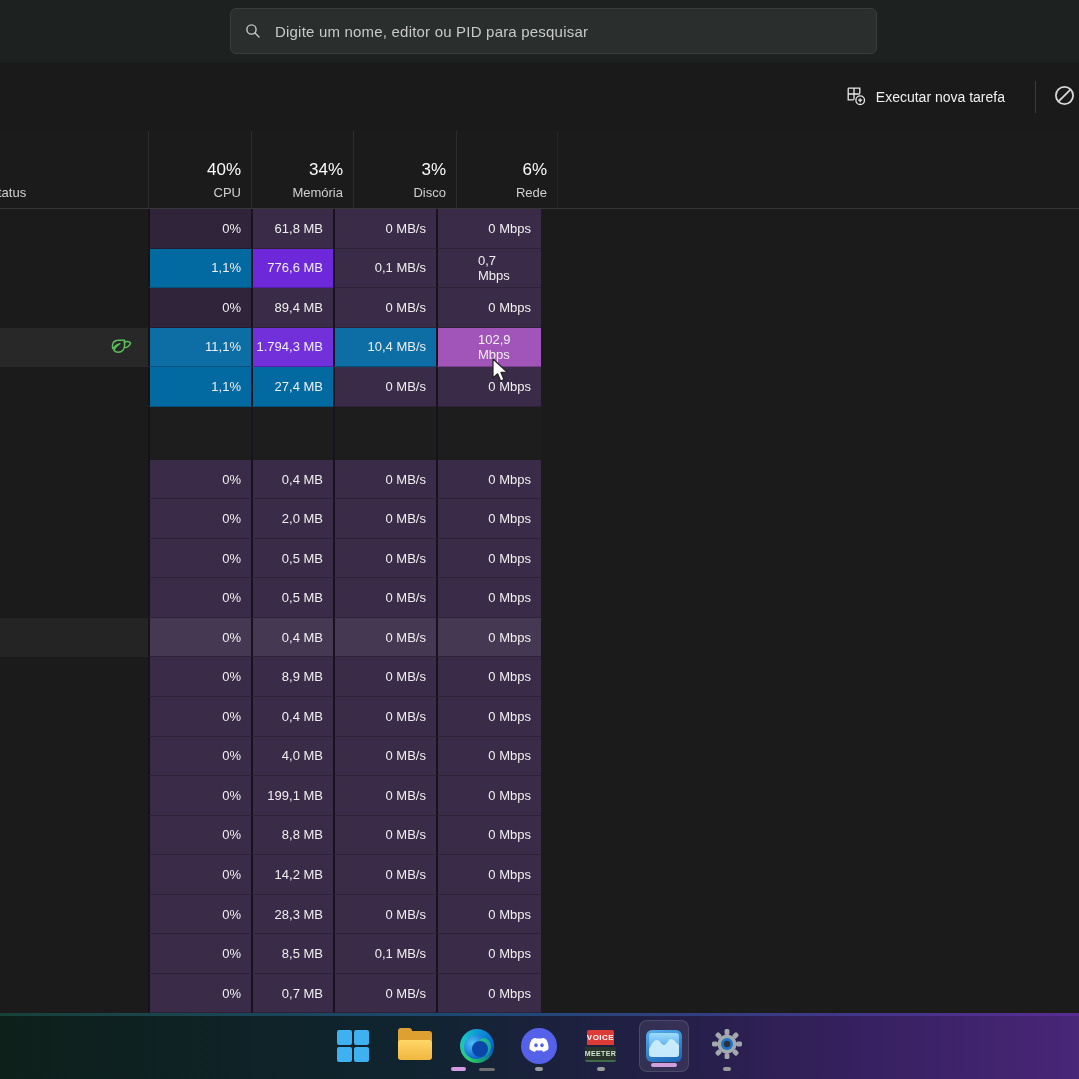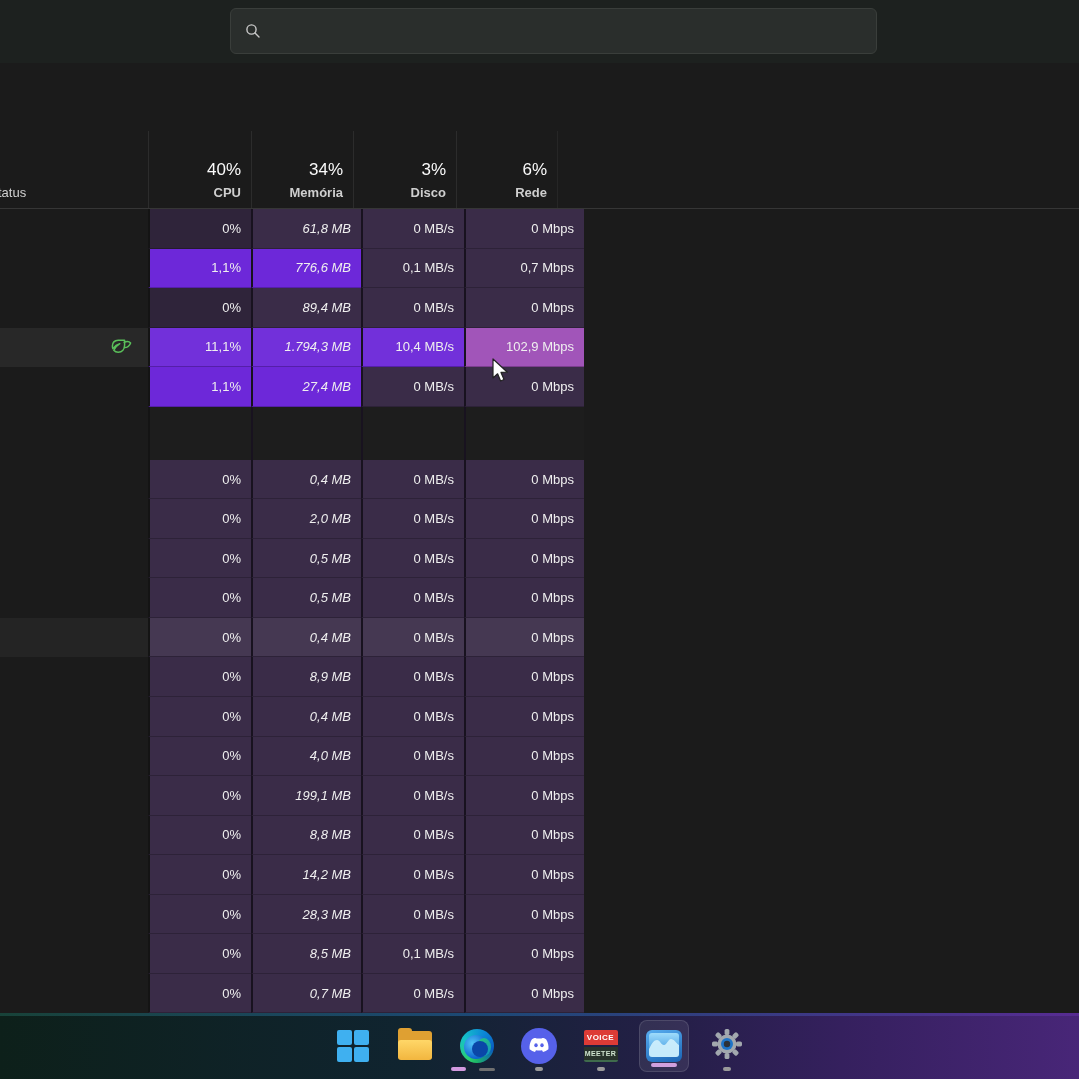--- a/index.html
+++ b/index.html
@@ -22,39 +22,39 @@
   .end-task{position:absolute;right:2px;top:20px;width:30px;height:28px;background:transparent;border:none;cursor:pointer;display:flex;align-items:center;}
 
   
   .thead{position:absolute;left:0;top:131px;width:1079px;height:78px;background:#1b1b1b;
     border-bottom:1px solid rgba(255,255,255,0.12);box-sizing:border-box;display:flex;}
   .th-status{width:148px;position:relative;}
   .th-status .stxt{position:absolute;left:-2px;bottom:8px;font-size:13px;color:#d2d2d2;}
   .hcell{box-sizing:border-box;border-left:1px solid rgba(255,255,255,0.08);display:flex;flex-direction:column;
     justify-content:flex-end;align-items:flex-end;padding:0 10px 8px 0;cursor:pointer;}
   .hcell .usage{color:#fafafa;font-size:17px;margin-bottom:5px;}
-  .hcell .hlabel{color:#cfcfcf;font-size:13px;font-weight:bold;}
+  .hcell .hlabel{color:#cfcfcf;font-size:13px;}
   .w-cpu{width:103px}.w-mem{width:102px}.w-disk{width:103px}.w-net{width:101px}
   .thead:after{content:"";position:absolute;right:0;left:557px;top:0;bottom:0;border-left:1px solid rgba(255,255,255,0.05);}
 
   
   .tbody{position:absolute;left:0;top:209px;width:1079px;height:804px;overflow:hidden;background:#1b1b1b;}
   .prow{display:flex;height:39.55px;}
   .prow.sep{height:53px;}
   .prow .st{width:148px;display:flex;align-items:center;justify-content:flex-end;padding-right:15px;box-sizing:border-box;}
   .prow.selected .st{background:#282828;}
   .prow.hovered .st{background:#242424;}
   .cell{box-sizing:border-box;display:flex;align-items:center;justify-content:flex-end;
     padding-right:10px;color:#efefef;font-size:13px;border-left:2px solid #18121f;
     border-bottom:1px solid rgba(0,0,0,0.22);}
   .cell:nth-child(2){border-left:2px solid #141414;width:103px;}
-  .cell:nth-child(3){width:110px;font-style:italic;}
+  .cell:nth-child(3){width:82px;}
   .cell:nth-child(4){width:103px;}
-  .cell:nth-child(5){width:120px;padding-left:40px;}
-  .l0{background:#2f243a}.l1{background:#3a2c48}.l2{background:#6d28d9}.l3{background:#6d28d9}.l4{background:#9e4fb7}
+  .cell:nth-child(5){width:105px;padding-left:40px;}
+  .l0{background:#2f243a}.l1{background:#3a2c48}.l2{background:#0369a1}.l3{background:#6d28d9}.l4{background:#9e4fb7}
   .prow.selected .cell{box-shadow:inset 0 0 0 200px rgba(255,255,255,0.04);}
   .prow.hovered .cell{box-shadow:inset 0 0 0 200px rgba(255,255,255,0.06);}
   .prow.sep .st{background:#1b1b1b;}
   .prow.sep .cell{background:#1d1d1d;border-bottom:none;}
   .eco{display:flex;align-items:center;}
 
   
   .taskbar{position:absolute;left:0;bottom:0;width:1079px;height:66px;
     background:linear-gradient(90deg,#0d201a 0%,#102430 38%,#241f47 62%,#35205e 78%,#482678 100%);
     display:flex;align-items:center;justify-content:center;gap:14px;}
@@ -77,21 +77,21 @@
   
   .edge-ic{position:relative;width:34px;height:34px;border-radius:50%;overflow:hidden;
     background:conic-gradient(from 210deg,#2bd06f,#16c2c8 25%,#0b86d8 50%,#0a5bbf 70%,#1db567 92%,#2bd06f);}
   .edge-ic .inner{position:absolute;left:4px;top:6px;width:24px;height:24px;border-radius:50%;
     background:radial-gradient(circle at 35% 35%,#4fc3f7,#0b62cf 70%);}
   .edge-ic .notch{position:absolute;left:12px;top:12px;width:16px;height:16px;border-radius:50%;background:#0a47a8;}
   .edge-ic .notch2{position:absolute;left:17px;top:9px;width:14px;height:18px;border-radius:50%;background:conic-gradient(from 250deg,#2bd06f,#0b86d8);}
   
   .disc-ic{width:36px;height:36px;border-radius:50%;background:#5661ea;display:flex;align-items:center;justify-content:center;}
   
-  .vm-ic{width:34px;height:32px;display:flex;flex-direction:column;gap:2px;}
+  .vm-ic{width:34px;height:32px;display:flex;flex-direction:column;gap:2px;align-items:center;}
   .vm-ic .top{height:15px;background:#dd3b36;color:#fff;font-weight:bold;font-size:8px;display:flex;align-items:center;justify-content:center;letter-spacing:.5px;border-radius:2px 2px 0 0;}
   .vm-ic .bot{height:13px;background:#28332b;color:#cfe3cf;font-weight:bold;font-size:7px;display:flex;align-items:center;justify-content:center;letter-spacing:.4px;border-radius:0 0 2px 2px;border-bottom:2px solid #3f6b4c;}
   
   .tm-ic{position:relative;width:36px;height:32px;border-radius:6px;background:linear-gradient(160deg,#58aef0,#1a63b4);padding:0;}
   .tm-ic .scr{position:absolute;left:3px;top:3px;right:3px;bottom:5px;border-radius:3px;overflow:hidden;
     background:linear-gradient(180deg,#9fdcfb,#2e8ede);}
   
   .cursor{position:absolute;left:487px;top:357px;pointer-events:none;}
 </style>
 </head>
@@ -100,23 +100,45 @@
 <div class="screen">
 
   <div class="titlebar">
     <div class="searchbox">
       <span class="sicon">
         <svg width="16" height="16" viewBox="0 0 16 16">
             <circle cx="6.5" cy="6.5" r="4.6" fill="none" stroke="#c9c9c9" stroke-width="1.4"></circle>
             <line x1="10" y1="10" x2="14" y2="14" stroke="#c9c9c9" stroke-width="1.4" stroke-linecap="round"></line>
           </svg>
       </span>
+      <span class="ph">Digite um nome, editor ou PID para pesquisar</span>
     </div>
   </div>
 
+  <div class="toolbar">
+    <button class="run-task">
+      <span>
+        <svg width="21" height="21" viewBox="0 0 21 21">
+            <path d="M3.2 3.2 h11.6 v5.3 M3.2 3.2 v11.6 h5.3 M9 3.2 v11.6 M3.2 9 h11.6" stroke="#e8e8e8" fill="none" stroke-width="1.3"></path>
+            <circle cx="15.2" cy="15.2" r="4.3" fill="#1a1a1a" stroke="#e8e8e8" stroke-width="1.3"></circle>
+            <path d="M15.2 13.2 v4 M13.2 15.2 h4" stroke="#e8e8e8" stroke-width="1.3"></path>
+          </svg>
+      </span>
+      <span>Executar nova tarefa</span>
+    </button>
+    <div class="tb-divider"></div>
+    <button class="end-task">
+      <span>
+        <svg width="23" height="23" viewBox="0 0 23 23">
+            <circle cx="11.5" cy="11.5" r="8.6" fill="none" stroke="#d8d8d8" stroke-width="1.8"></circle>
+            <line x1="5.6" y1="17.4" x2="17.4" y2="5.6" stroke="#d8d8d8" stroke-width="1.8"></line>
+          </svg>
+      </span>
+    </button>
+  </div>
 
   <div class="thead">
     <div class="th-status">
       <span class="stxt">tatus</span>
     </div>
     <div class="hcell w-cpu">
       <div class="usage">40%</div>
       <div class="hlabel">CPU</div>
     </div>
     <div class="hcell w-mem">

